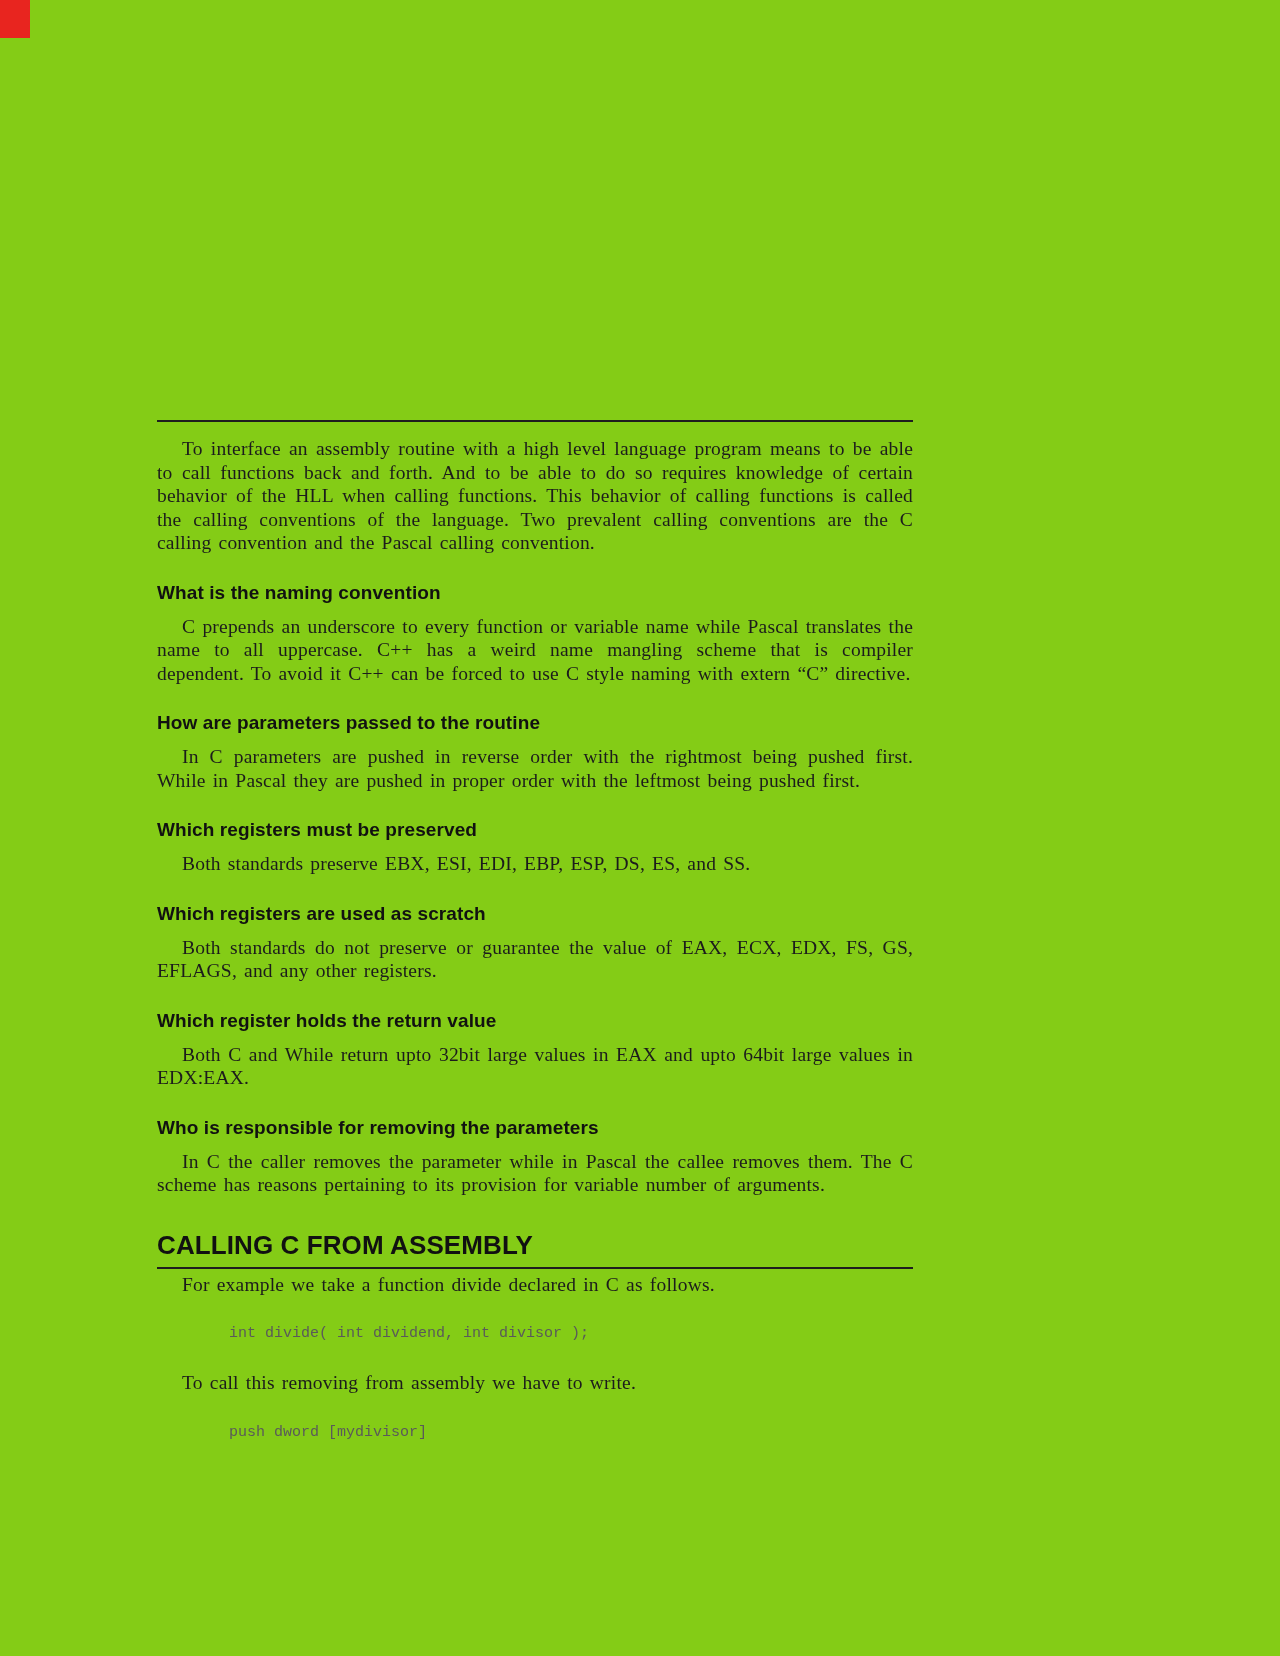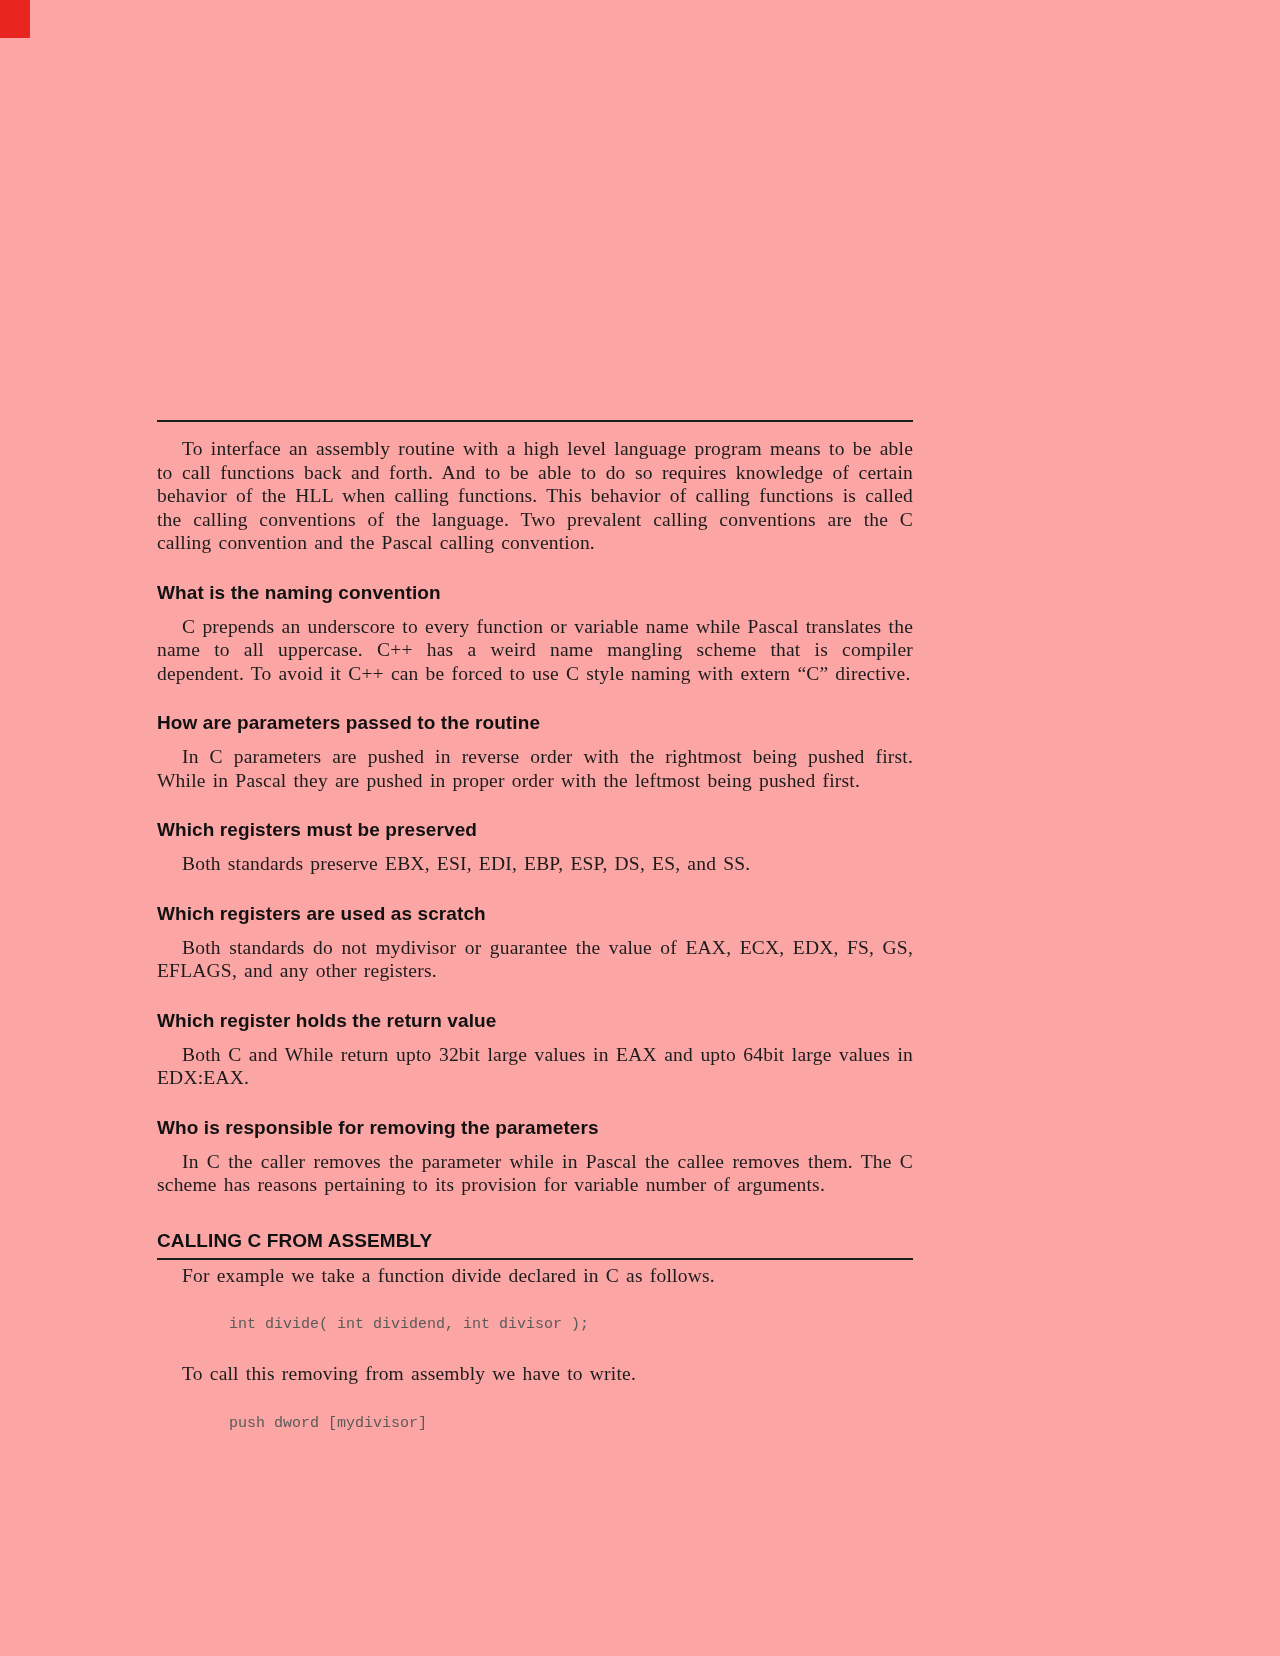--- a/index.html
+++ b/index.html
@@ -2,21 +2,21 @@
 <html><head>
 <meta charset="utf-8">
 <style>
   * { box-sizing: border-box; }
   html, body { margin: 0; padding: 0; background: #ffffff; }
 
   .page {
     position: relative;
     width: 1280px;
     height: 1656px;
-    background: #fca5a5;
+    background: #84cc16;
     overflow: hidden;
     font-family: "Liberation Serif", serif;
     color: #1c1c1c;
   }
 
   .corner-marker {
     position: absolute;
     left: 0;
     top: 0;
     width: 30px;
@@ -52,21 +52,21 @@
     font-weight: bold;
     font-size: 19px;
     color: #111111;
     margin: 27px 0 11px 0;
     letter-spacing: 0.1px;
   }
 
   .rule-heading {
     font-family: "Liberation Sans", sans-serif;
     font-weight: bold;
-    font-size: 19px;
+    font-size: 26px;
     color: #111111;
     margin: 33px 0 0 0;
     padding-bottom: 6px;
     border-bottom: 2px solid #1e1e1e;
     letter-spacing: 0.1px;
   }
 
   .after-rule { margin-top: 4px; }
 
   .code-line {
@@ -93,21 +93,21 @@
     <h3 class="section-heading">What is the naming convention</h3>
     <p class="body-para indent">C prepends an underscore to every function or variable name while Pascal translates the name to all uppercase. C++ has a weird name mangling scheme that is compiler dependent. To avoid it C++ can be forced to use C style naming with extern “C” directive.</p>
 
     <h3 class="section-heading">How are parameters passed to the routine</h3>
     <p class="body-para indent">In C parameters are pushed in reverse order with the rightmost being pushed first. While in Pascal they are pushed in proper order with the leftmost being pushed first.</p>
 
     <h3 class="section-heading">Which registers must be preserved</h3>
     <p class="body-para indent">Both standards preserve EBX, ESI, EDI, EBP, ESP, DS, ES, and SS.</p>
 
     <h3 class="section-heading">Which registers are used as scratch</h3>
-    <p class="body-para indent">Both standards do not mydivisor or guarantee the value of EAX, ECX, EDX, FS, GS, EFLAGS, and any other registers.</p>
+    <p class="body-para indent">Both standards do not preserve or guarantee the value of EAX, ECX, EDX, FS, GS, EFLAGS, and any other registers.</p>
 
     <h3 class="section-heading">Which register holds the return value</h3>
     <p class="body-para indent">Both C and While return upto 32bit large values in EAX and upto 64bit large values in EDX:EAX.</p>
 
     <h3 class="section-heading">Who is responsible for removing the parameters</h3>
     <p class="body-para indent">In C the caller removes the parameter while in Pascal the callee removes them. The C scheme has reasons pertaining to its provision for variable number of arguments.</p>
 
     <h2 class="rule-heading">CALLING C FROM ASSEMBLY</h2>
 
     <p class="body-para indent after-rule">For example we take a function divide declared in C as follows.</p>

